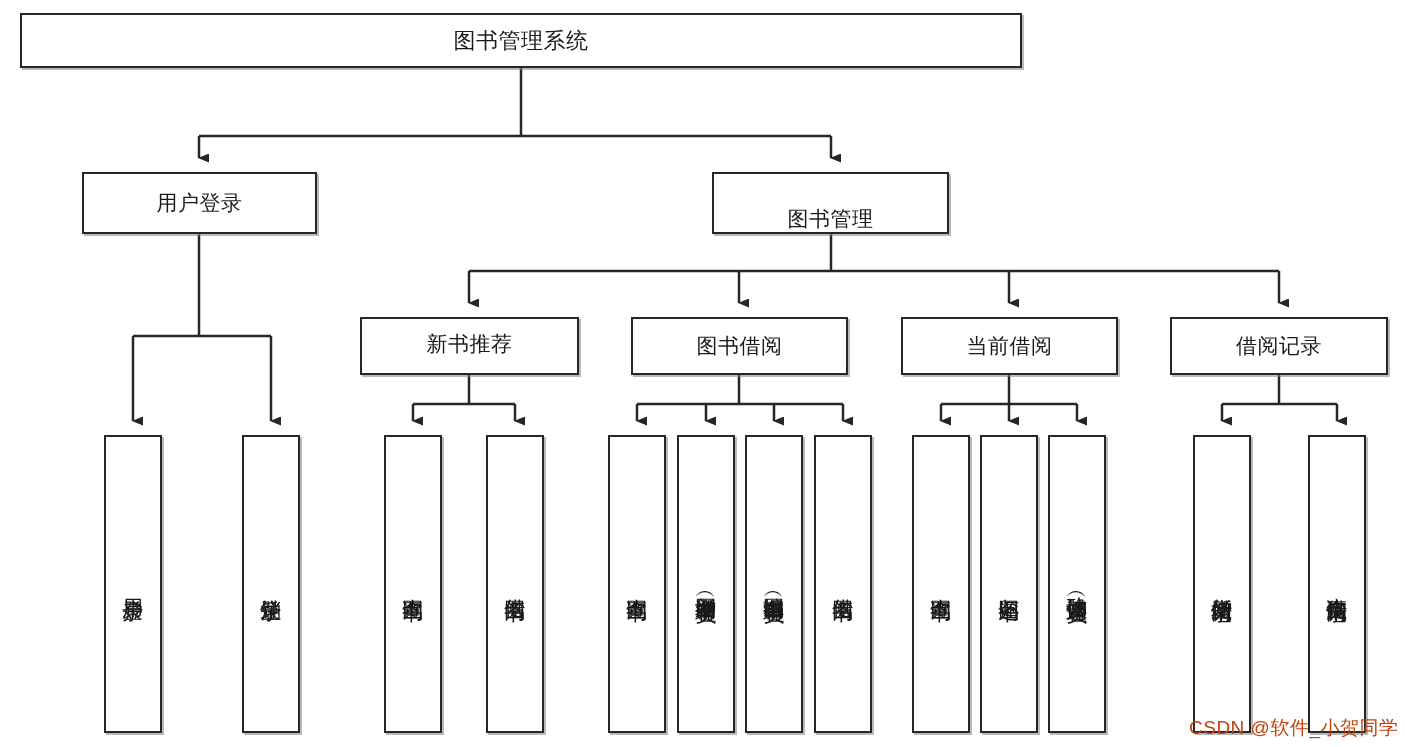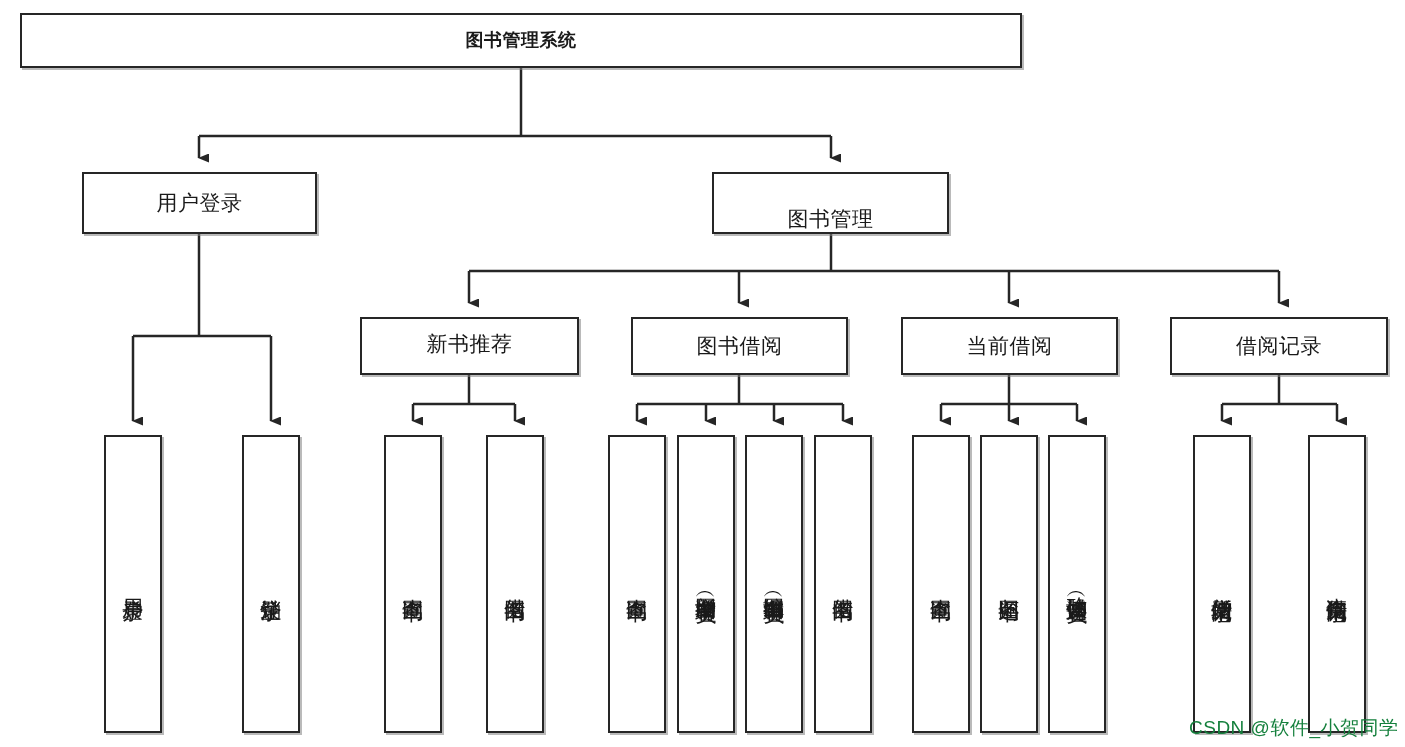--- a/index.html
+++ b/index.html
@@ -42,39 +42,38 @@
     display: block;
     text-align: center;
     line-height: 1.18;
     letter-spacing: 0.5px;
     white-space: nowrap;
   }
   .node.horizontal .node-label {
     font-size: 21px;
   }
   .node.root .node-label {
-    font-size: 18px;
-    font-weight: bold;
+    font-size: 22px;
   }
   .node.vertical {
     align-items: center;
     justify-content: center;
   }
   .node.vertical .node-label {
     writing-mode: vertical-rl;
     text-orientation: upright;
     font-size: 21px;
     line-height: 1.32;
     letter-spacing: 1px;
     max-height: 274px;
   }
   .watermark {
     position: absolute;
     font-size: 19px;
-    color: #15803d;
+    color: #c2410c;
     letter-spacing: 0.5px;
     white-space: nowrap;
     z-index: 3;
     font-family: "Liberation Sans", "DejaVu Sans", sans-serif;
   }
 </style>
 </head>
 <body>
 
 <div id="diagram-canvas">

